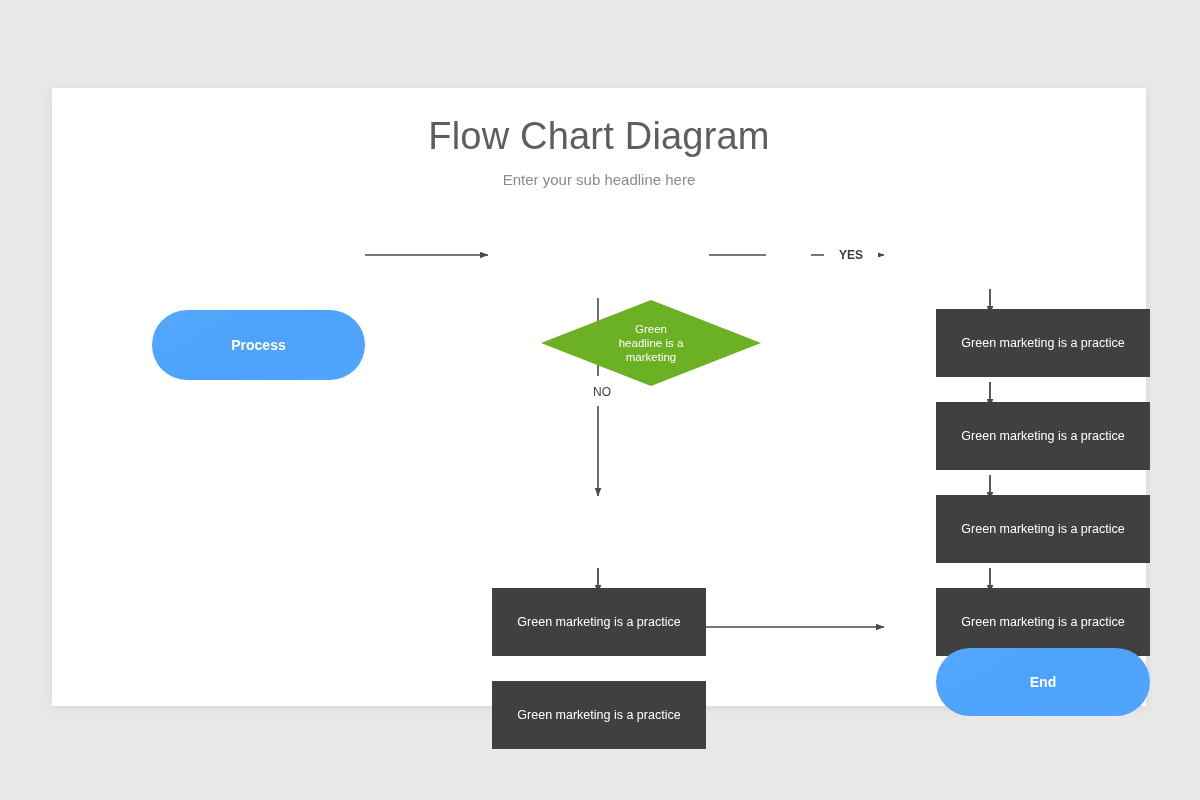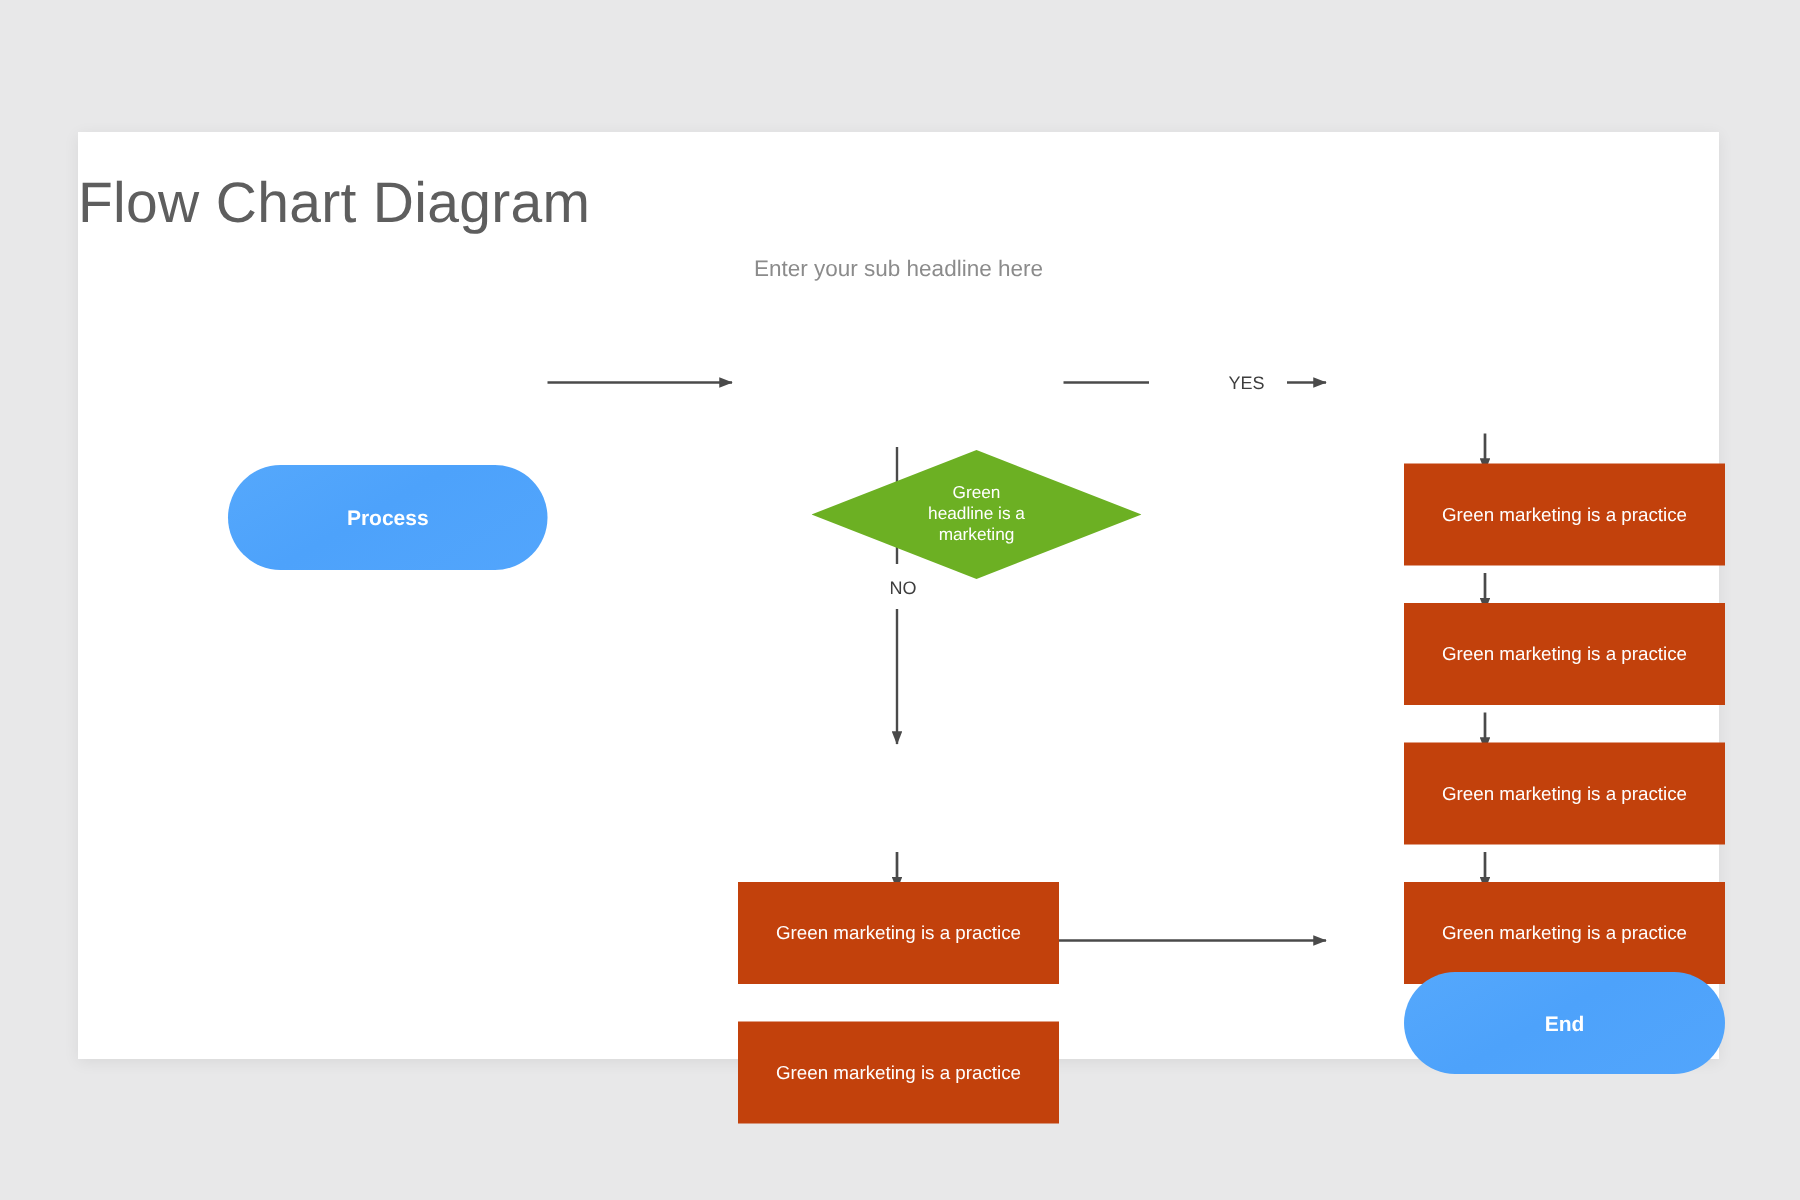--- a/index.html
+++ b/index.html
@@ -22,20 +22,21 @@
     height: 618px;
     background: #ffffff;
     box-shadow: 0 2px 10px rgba(0,0,0,0.07);
   }
 
   #page-title {
     position: absolute;
     left: 0;
     top: 27px;
     width: 1094px;
+    text-align: center;
     font-size: 38px;
     font-weight: 400;
     color: #5e5e5e;
     letter-spacing: 0.2px;
   }
 
   #page-subtitle {
     position: absolute;
     left: 0;
     top: 83px;
@@ -72,21 +73,21 @@
 
   .node-process-start {
     background: linear-gradient(150deg, #55a8fc 0%, #4da2fb 45%, #52a5fc 100%);
   }
 
   .node-end {
     background: linear-gradient(150deg, #55a8fc 0%, #4da2fb 45%, #52a5fc 100%);
   }
 
   .node-rect {
-    background: #c2410c;
+    background: #404040;
     font-size: 12.5px;
     font-weight: 400;
   }
 
   .node-decision {
     width: 220px;
     height: 86px;
     font-size: 11.5px;
     line-height: 14px;
     font-weight: 400;
@@ -148,21 +149,21 @@
   </div>
 
   <div class="node node-decision" style="left:489px; top:212px;">
     <div class="decision-text">
       <div>Green</div>
       <div>headline is a</div>
       <div>marketing</div>
     </div>
   </div>
 
-  <div class="edge-label" style="left:752px; top:160px; width:46px;">YES</div>
+  <div class="edge-label" style="left:772px; top:160px; width:46px;font-weight:bold;">YES</div>
   <div class="edge-label" style="left:524px; top:297px; width:44px;">NO</div>
 
   <div class="node node-rect" style="left:884px; top:221px; width:214px; height:68px;">
     <span>Green marketing is a practice</span>
   </div>
   <div class="node node-rect" style="left:884px; top:314px; width:214px; height:68px;">
     <span>Green marketing is a practice</span>
   </div>
   <div class="node node-rect" style="left:884px; top:407px; width:214px; height:68px;">
     <span>Green marketing is a practice</span>

